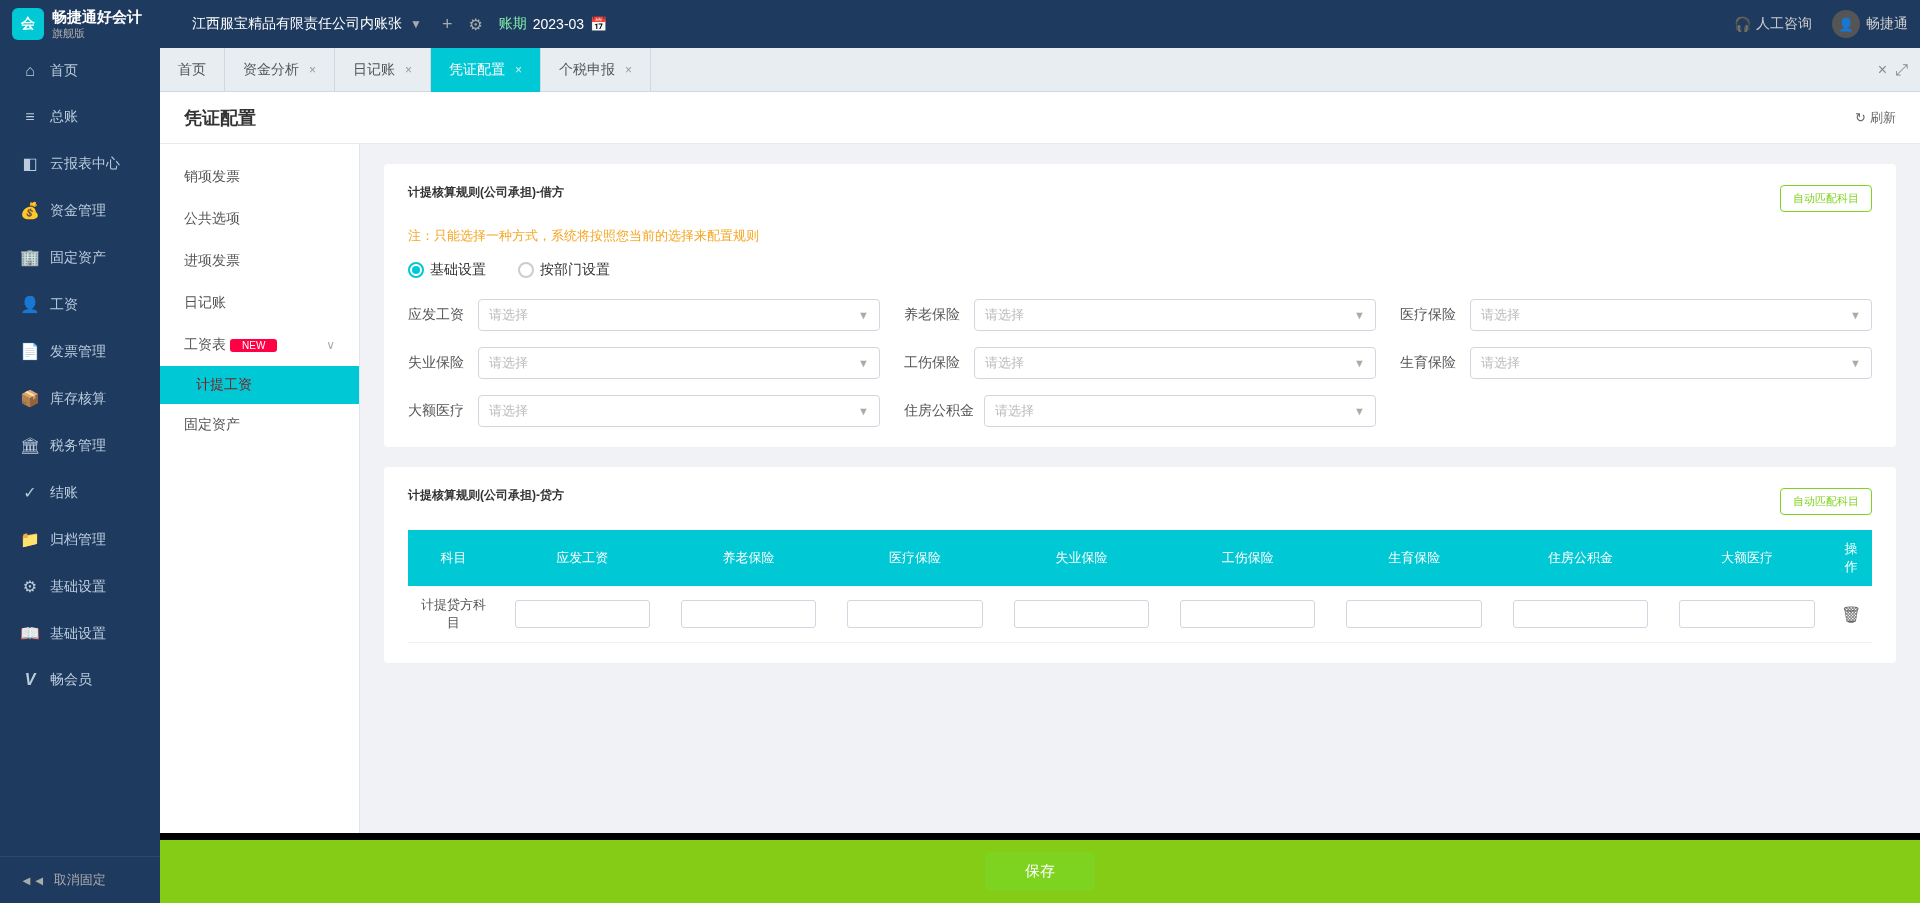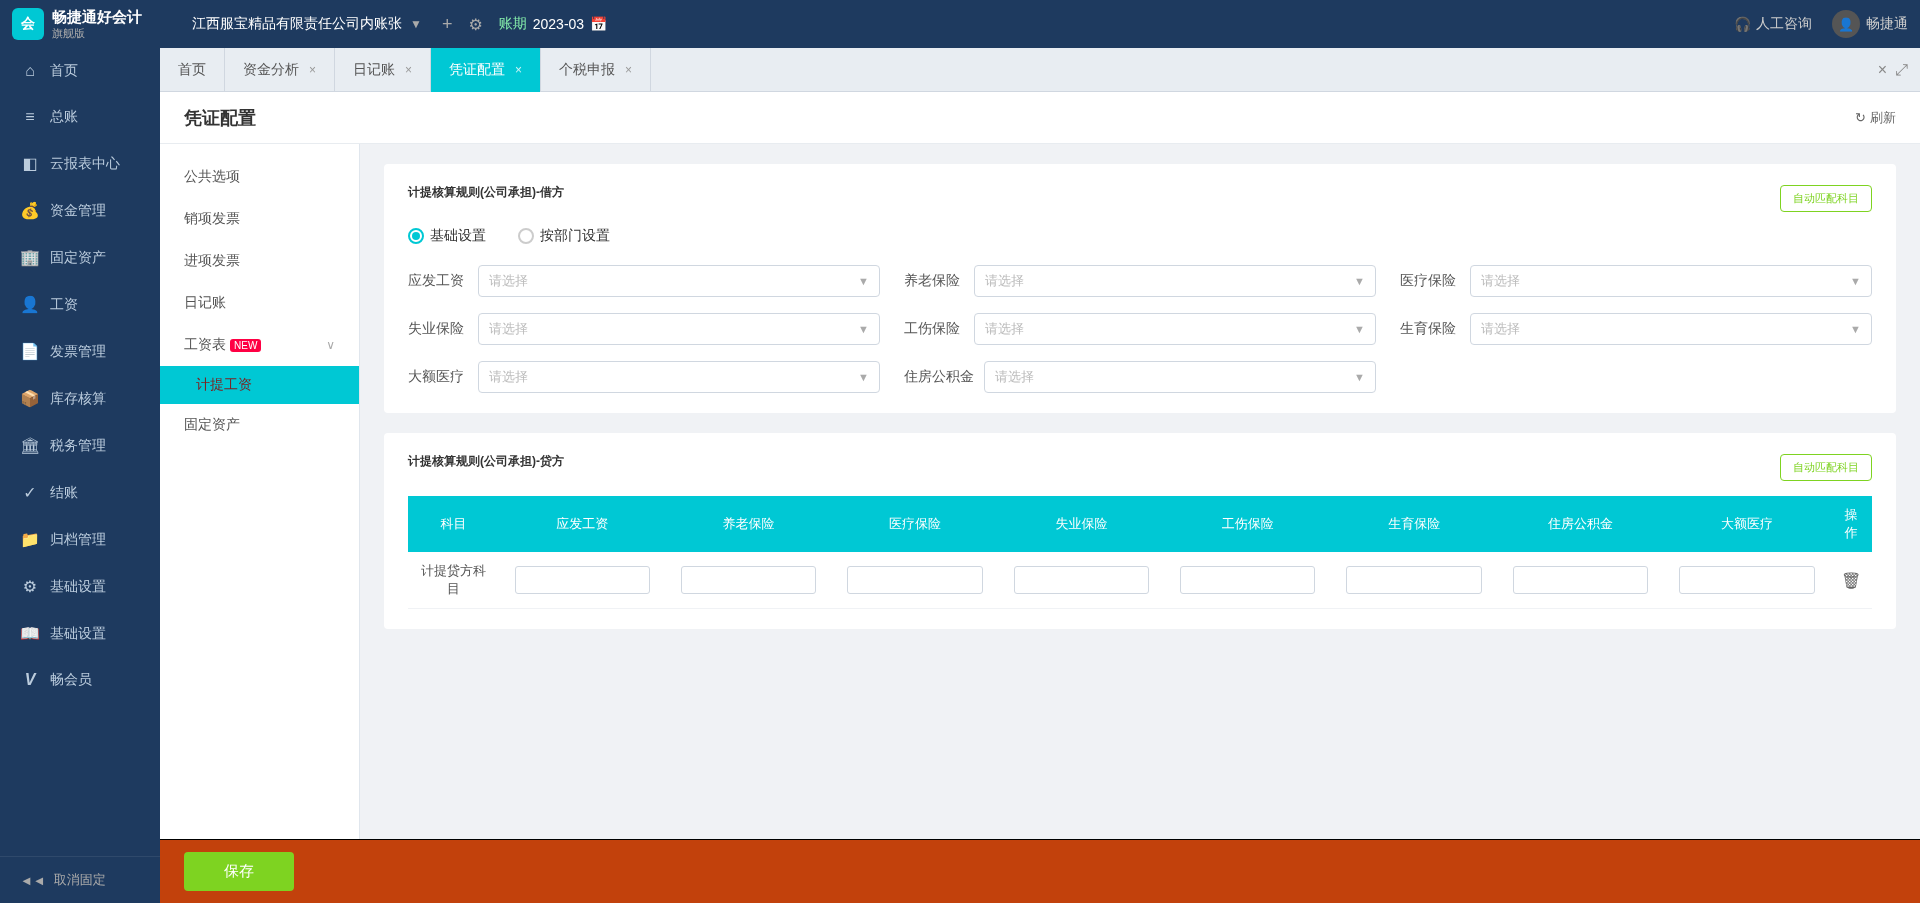--- a/index.html
+++ b/index.html
@@ -168,21 +168,21 @@
       padding: 12px 24px;
       font-size: 14px;
       color: #555;
       cursor: pointer;
     }
     .sub-item.has-children {
       display: flex; align-items: center; justify-content: space-between;
     }
     .sub-item .new-badge {
       background: #f04; color: white; font-size: 10px;
-      padding: 1px 4px; border-radius: 3px; margin-left: 4px;
+      padding: 1px 12px; border-radius: 3px; margin-left: 4px;
     }
     .sub-item .chev { color: #aaa; font-size: 12px; }
     .sub-sub-item {
       padding: 10px 36px;
       font-size: 14px;
       color: #555;
       cursor: pointer;
     }
 
     
@@ -313,23 +313,23 @@
       font-size: 12px;
       outline: none;
     }
     .delete-btn {
       color: #666; font-size: 16px; cursor: pointer;
     }
 
     
     .save-bar {
       padding: 12px 24px;
-      display: flex; justify-content: flex-start;
-      background: #c2410c;
-      border-top: 1px solid #000000;
+      display: flex; justify-content: center;
+      background: #84cc16;
+      border-top: 7px solid #000000;
       flex-shrink: 0;
     }
     .save-button {
       background: #7ed321;
       color: white;
       border: none;
       padding: 10px 40px;
       font-size: 15px;
       border-radius: 4px;
       cursor: pointer;
@@ -473,41 +473,42 @@
       <span class="page-title">凭证配置</span>
       <div class="refresh-btn">
         <span>↻</span>
         <span>刷新</span>
       </div>
     </div>
 
     <div class="inner-layout">
 
       <div class="sub-sidebar">
+        <div class="sub-item">销项发票</div>
         <div class="sub-item">公共选项</div>
-        <div class="sub-item">销项发票</div>
         <div class="sub-item">进项发票</div>
         <div class="sub-item">日记账</div>
         <div class="sub-item has-children">
           <span>
             工资表<span class="new-badge">NEW</span>
           </span>
           <span class="chev">∨</span>
         </div>
         <div class="sub-sub-item active" style="background:#00c8d4;color:#7f1d1d;">计提工资</div>
         <div class="sub-item">固定资产</div>
       </div>
 
       <div class="main-content">
 
         <div class="section">
           <div class="section-header">
             <div class="section-title">计提核算规则(公司承担)-借方</div>
             <button class="auto-match-btn">自动匹配科目</button>
           </div>
+          <div class="notice-text">注：只能选择一种方式，系统将按照您当前的选择来配置规则</div>
           <div class="radio-row">
             <label class="radio-label">
               <div class="radio-circle selected">
                   <span></span>
                 </div>
               <span>基础设置</span>
             </label>
             <label class="radio-label">
               <div class="radio-circle"></div>
               <span>按部门设置</span>

